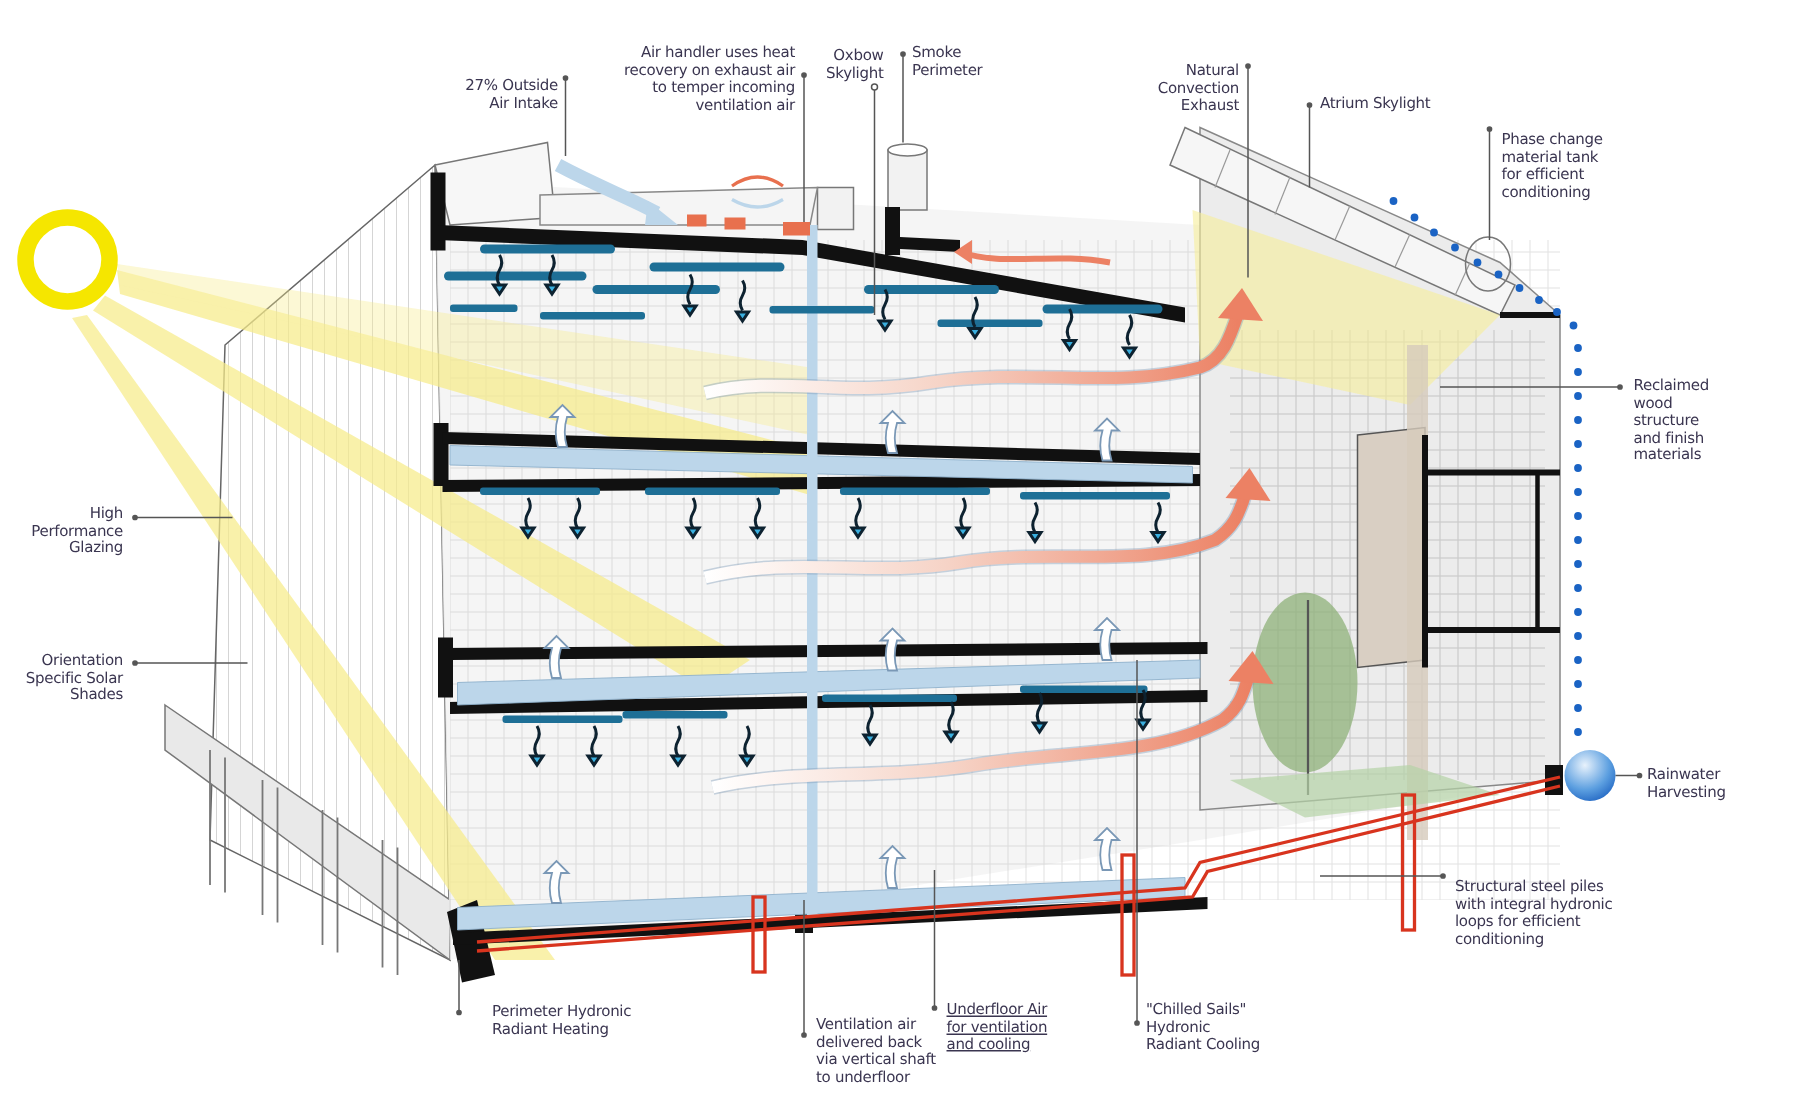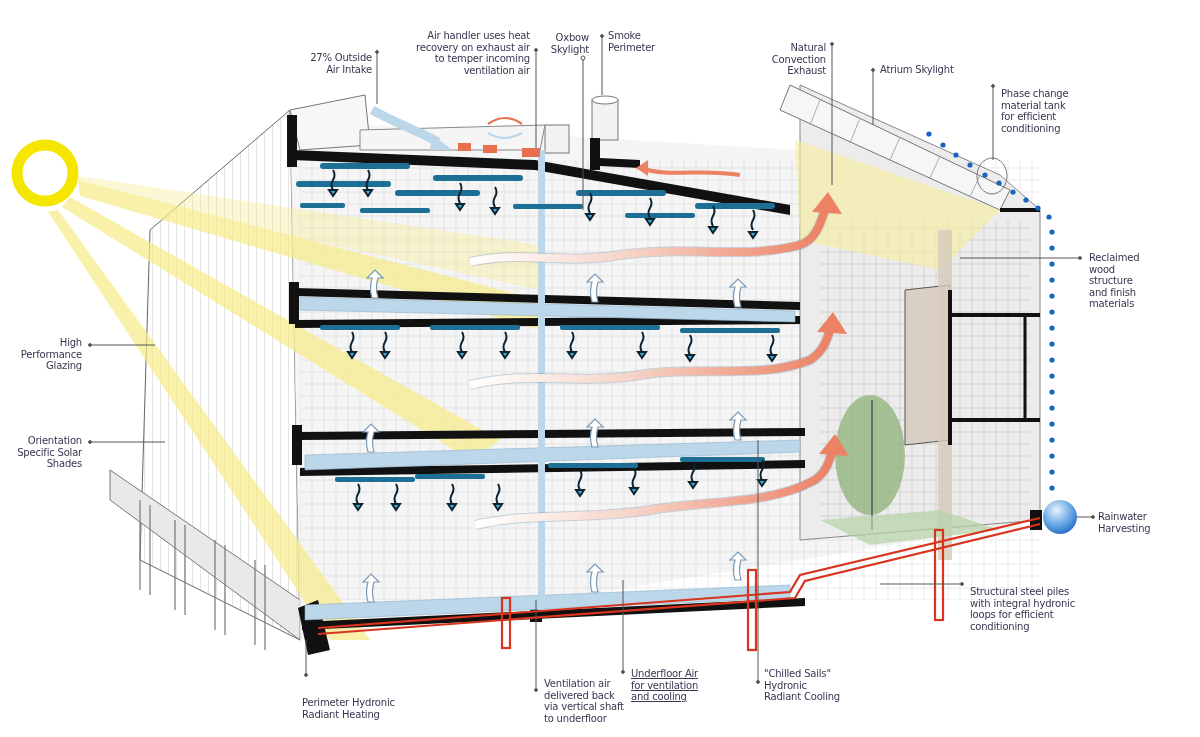--- a/index.html
+++ b/index.html
@@ -406,21 +406,21 @@
 Glazing</div>
 <div class="label right" style="left:0px; top:435px; width:82px;">Orientation
 Specific Solar
 Shades</div>
 <div class="label left" style="left:1098px; top:511px; width:80px;">Rainwater
 Harvesting</div>
 <div class="label left" style="left:970px; top:586px; width:130px;">Structural steel piles
 with integral hydronic
 loops for efficient
 conditioning</div>
-<div class="label left" style="left:302px; top:669px; width:110px;margin-top:28px;">Perimeter Hydronic
+<div class="label left" style="left:328px; top:669px; width:110px;">Perimeter Hydronic
 Radiant Heating</div>
 <div class="label left" style="left:544px; top:678px; width:100px;">Ventilation air
 delivered back
 via vertical shaft
 to underfloor</div>
 <div class="label left" style="left:631px; top:668px; width:90px;text-decoration:underline;">Underfloor Air
 for ventilation
 and cooling</div>
 <div class="label left" style="left:764px; top:668px; width:90px;">"Chilled Sails"
 Hydronic

